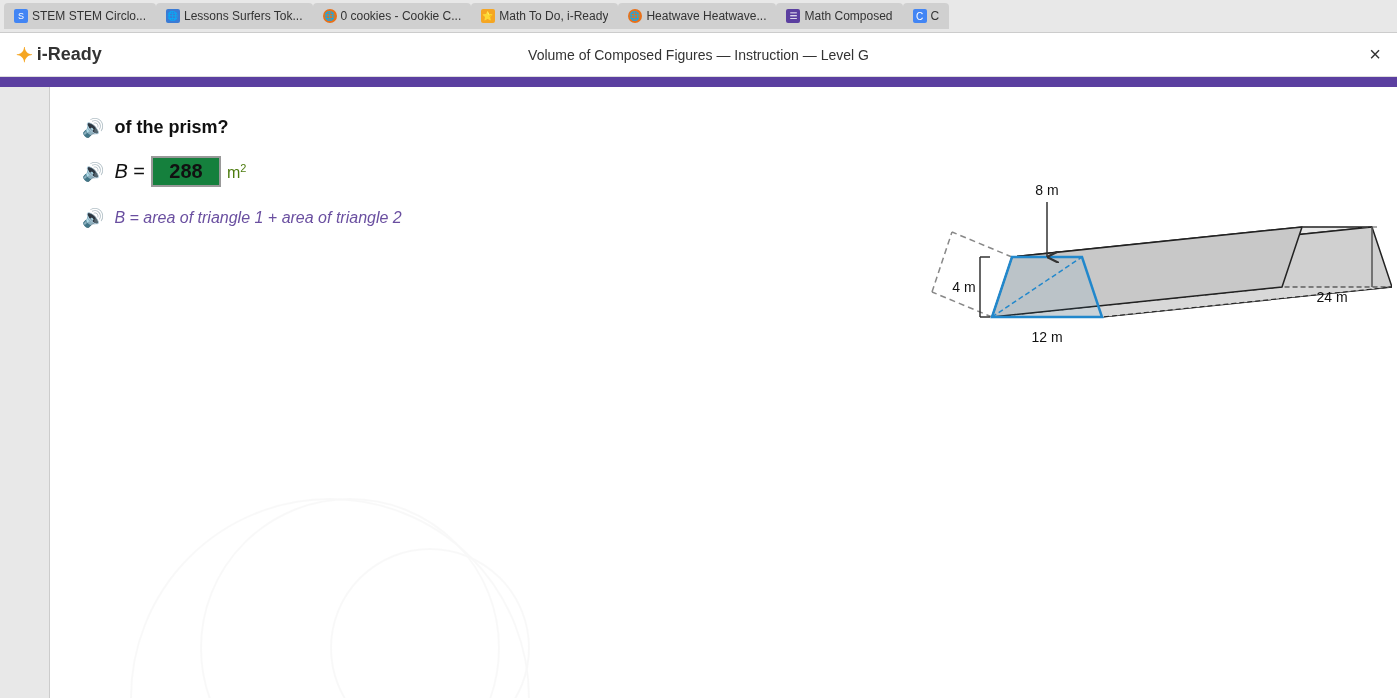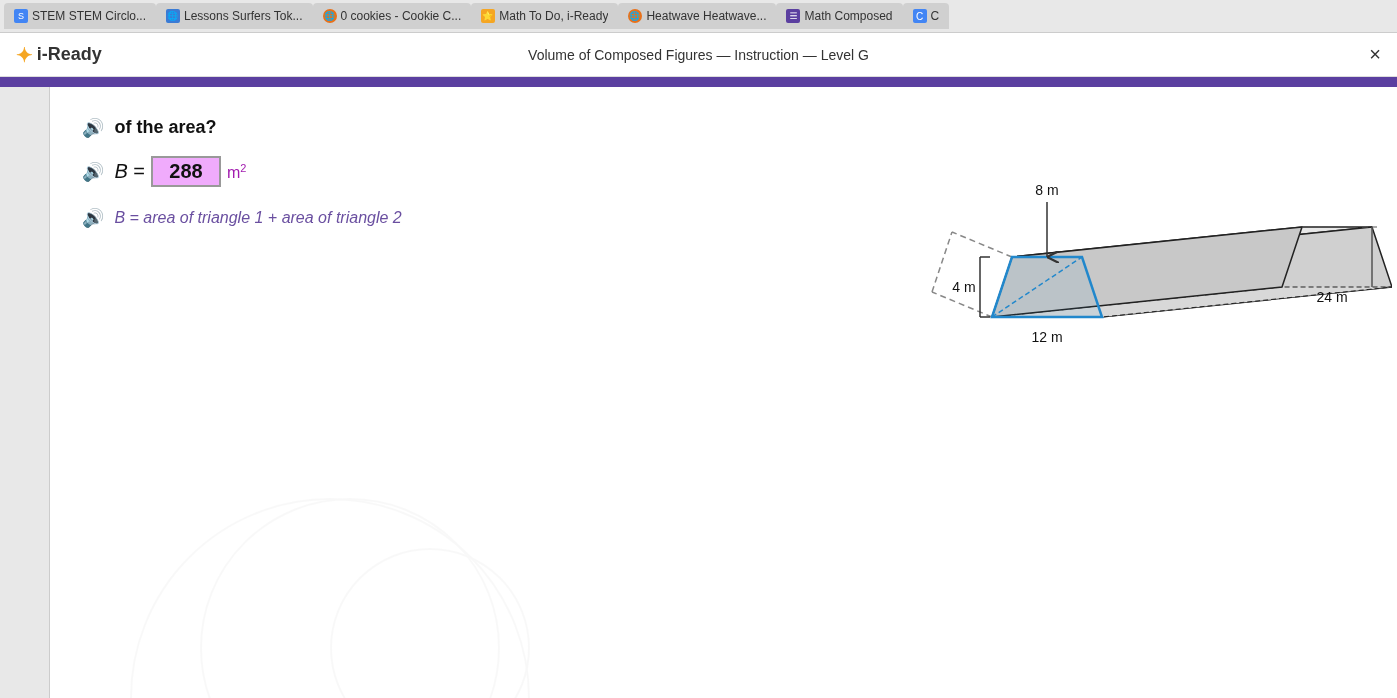--- a/index.html
+++ b/index.html
@@ -156,25 +156,25 @@
       align-items: center;
       gap: 6px;
     }
     .answer-box {
       border: 2px solid #999;
       padding: 2px 10px;
       font-size: 20px;
       font-weight: bold;
       min-width: 70px;
       text-align: center;
-      background: #f0abfc;
+      background: #15803d;
     }
     .answer-unit {
       font-size: 16px;
-      color: #a21caf;
+      color: #4d7c0f;
     }
     .superscript {
       font-size: 11px;
       vertical-align: super;
     }
 
     
     .formula-row {
       display: flex;
       align-items: center;
@@ -269,21 +269,21 @@
 <div class="purple-bar"></div>
 
 <div class="main-content">
   <div class="left-sidebar"></div>
 
   <div class="content-area">
 
     <div class="question-row">
       <span class="speaker-icon">🔊</span>
       <div class="question-text">
-        <div>of the area?</div>
+        <div>of the prism?</div>
       </div>
     </div>
 
     <div class="answer-row">
       <span class="answer-speaker">🔊</span>
       <div class="answer-text">
         <span><em>B</em> =</span>
         <div class="answer-box">288</div>
         <span class="answer-unit">m<span class="superscript">2</span></span>
       </div>

